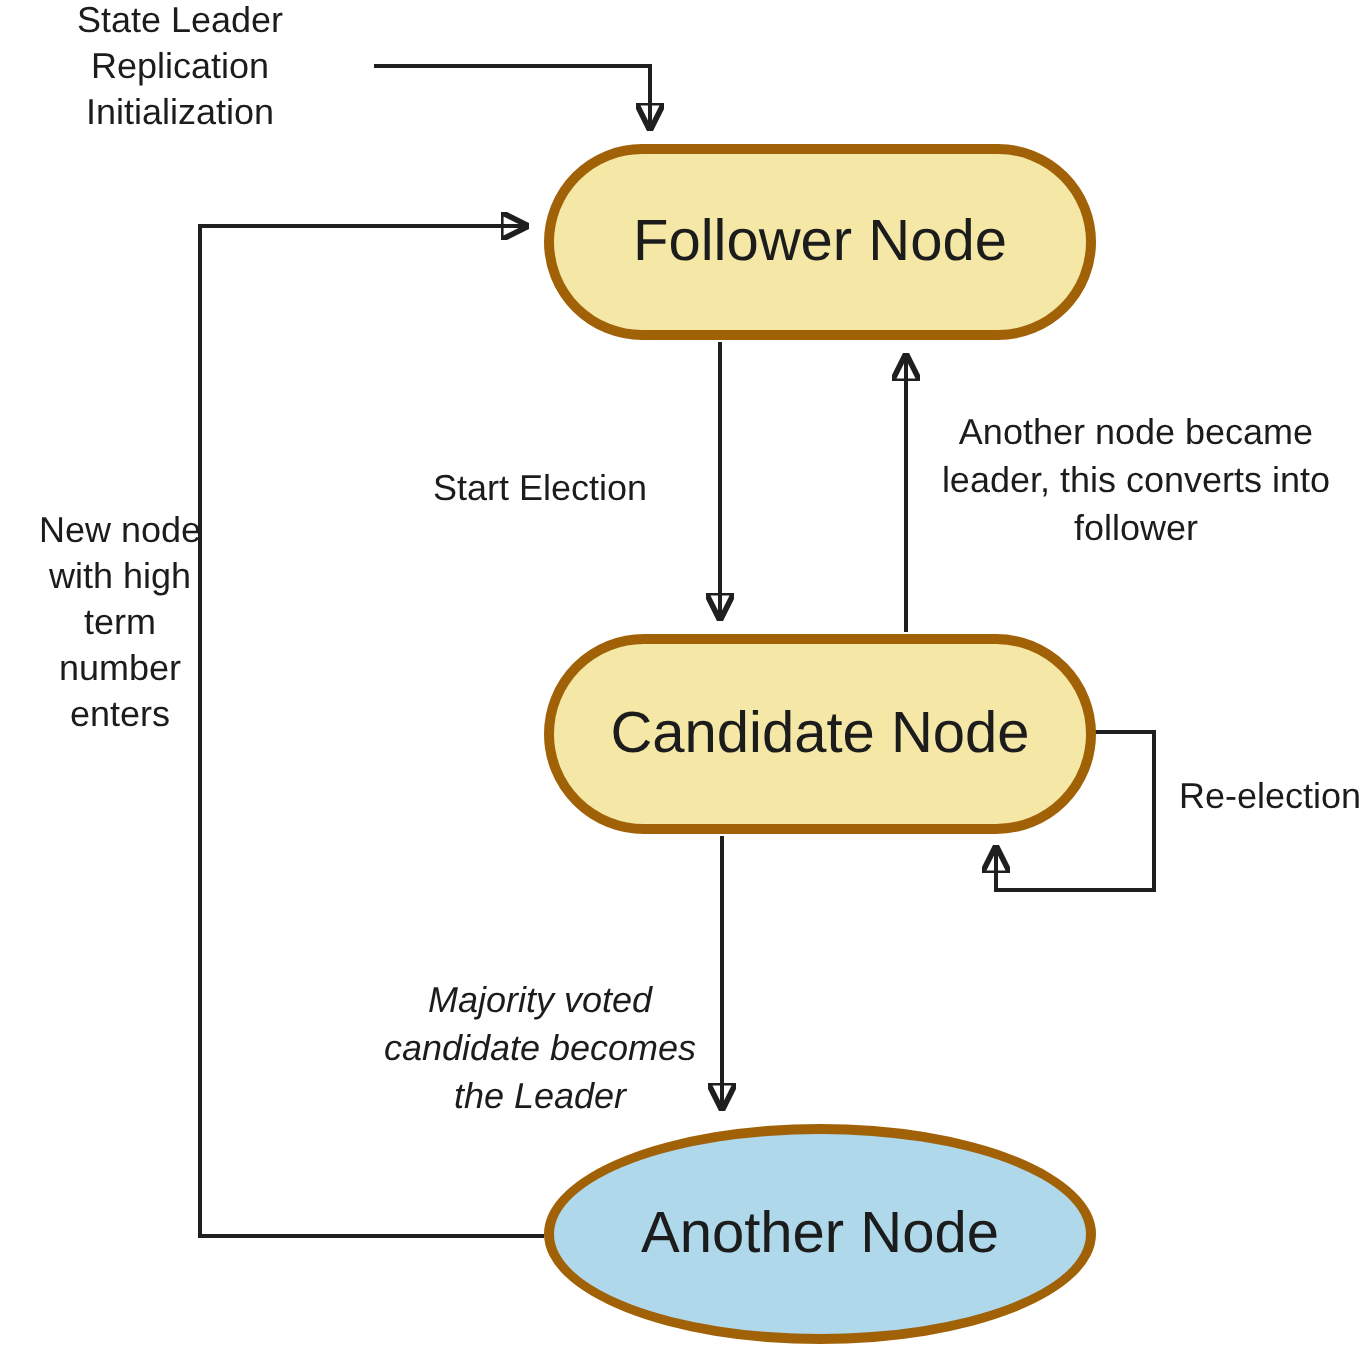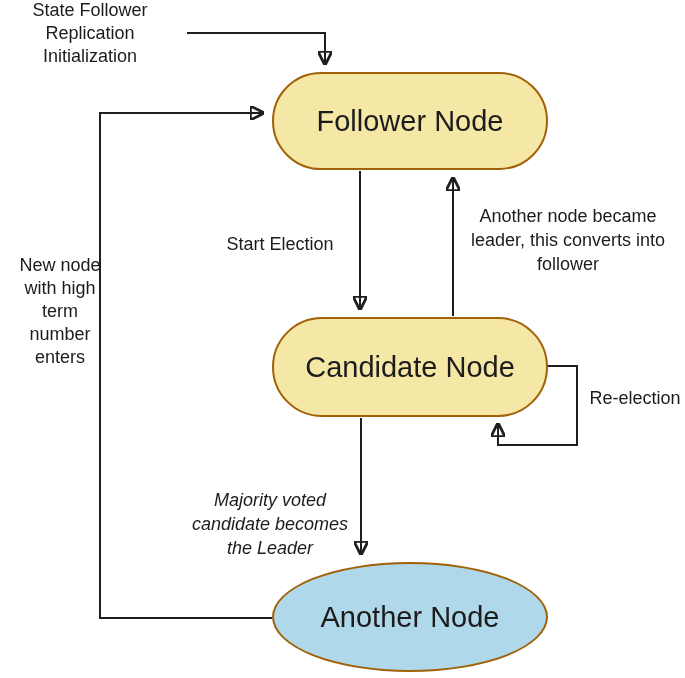--- a/index.html
+++ b/index.html
@@ -26,21 +26,21 @@
   .edges path {
     fill: none;
     stroke: #1f1f1f;
     stroke-width: 2;
   }
   .node {
     position: absolute;
     display: flex;
     align-items: center;
     justify-content: center;
-    border: 2px solid #a16207;
+    border: 5px solid #a16207;
     box-sizing: border-box;
   }
   .node .node-label {
     font-size: 29px;
     color: #1c1c1c;
     white-space: nowrap;
   }
   .node-follower {
     left: 272px; top: 72px;
     width: 276px; height: 98px;
@@ -58,21 +58,21 @@
   }
   .edge-label {
     position: absolute;
     font-size: 18px;
     line-height: 23px;
     text-align: center;
     white-space: pre-line;
     color: #1c1c1c;
   }
   .label-init          { left: 10px;  top: -1px;  width: 160px; }
-  .label-start         { left: 180px; top: 233px; width: 200px; }
+  .label-start         { left: 170px; top: 233px; width: 200px; }
   .label-another       { left: 456px; top: 204px; width: 224px; line-height: 24px; }
   .label-reelection    { left: 575px; top: 387px; width: 120px; }
   .label-majority      { left: 168px; top: 488px; width: 204px; line-height: 24px; font-style: italic; }
   .label-newnode       { left: 0px;   top: 254px; width: 90px; margin-left: 15px;  }
 </style>
 </head>
 <body>
 
 <div class="canvas">
 
@@ -101,21 +101,21 @@
   </div>
 
   <div class="node node-candidate" style="background-color: rgb(245, 231, 166);">
     <span class="node-label">Candidate Node</span>
   </div>
 
   <div class="node node-leader" style="background-color: rgb(175, 216, 234);">
     <span class="node-label">Another Node</span>
   </div>
 
-  <div class="edge-label label-init">State Follower
+  <div class="edge-label label-init">State Leader
 Replication
 Initialization</div>
 
   <div class="edge-label label-start">Start Election</div>
 
   <div class="edge-label label-another">Another node became
 leader, this converts into
 follower</div>
 
   <div class="edge-label label-reelection">Re-election</div>

